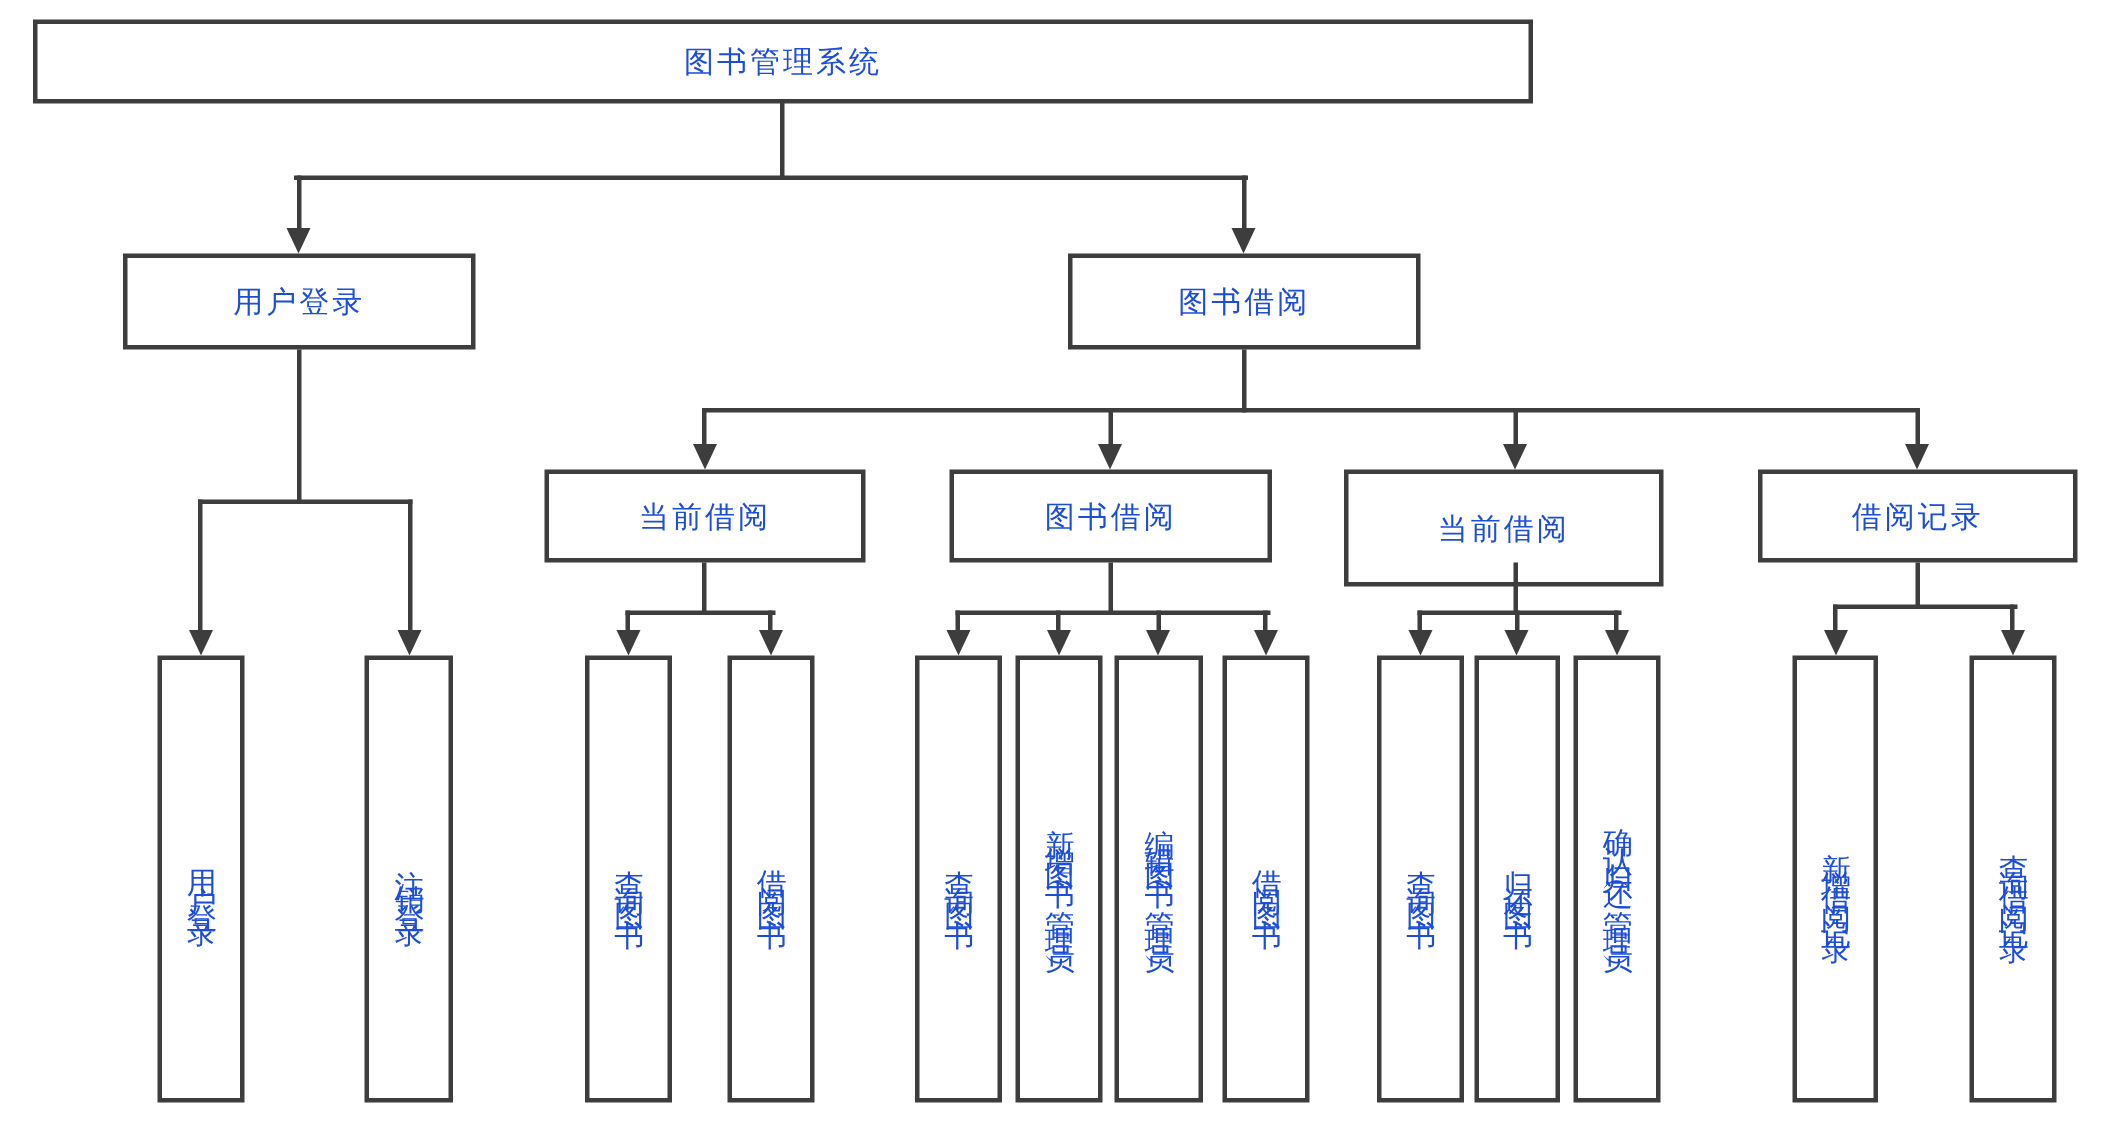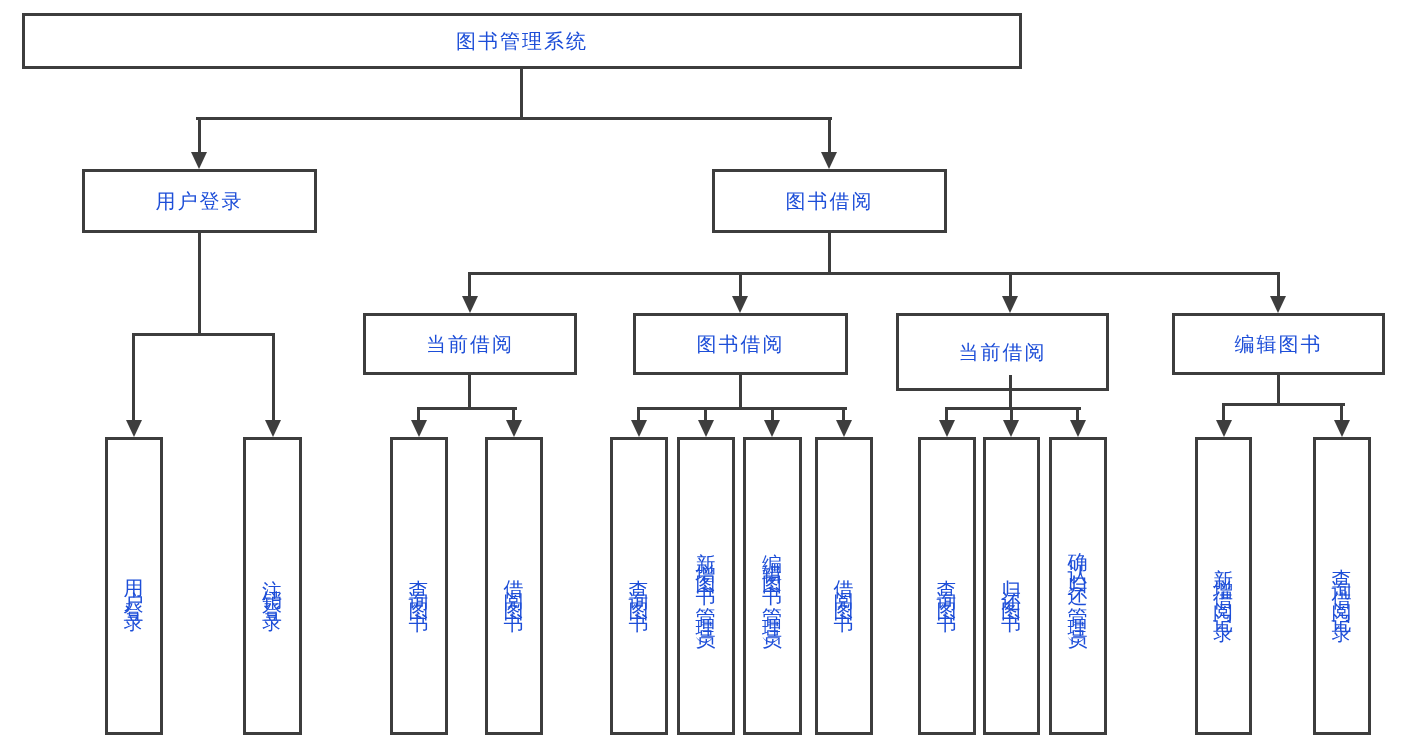--- a/index.html
+++ b/index.html
@@ -67,21 +67,21 @@
   <div class="box n-new-book">
     <span class="lbl">当前借阅</span>
   </div>
   <div class="box n-book-borrow">
     <span class="lbl">图书借阅</span>
   </div>
   <div class="box n-cur-borrow">
     <span class="lbl">当前借阅</span>
   </div>
   <div class="box n-borrow-rec">
-    <span class="lbl">编辑图书</span>
+    <span class="lbl">借阅记录</span>
   </div>
 
   <div class="box leaf l-user-login">
     <span class="lbl">用户登录</span>
   </div>
   <div class="box leaf l-logout">
     <span class="lbl">注销登录</span>
   </div>
   <div class="box leaf l-nb-query">
     <span class="lbl">查询图书</span>

